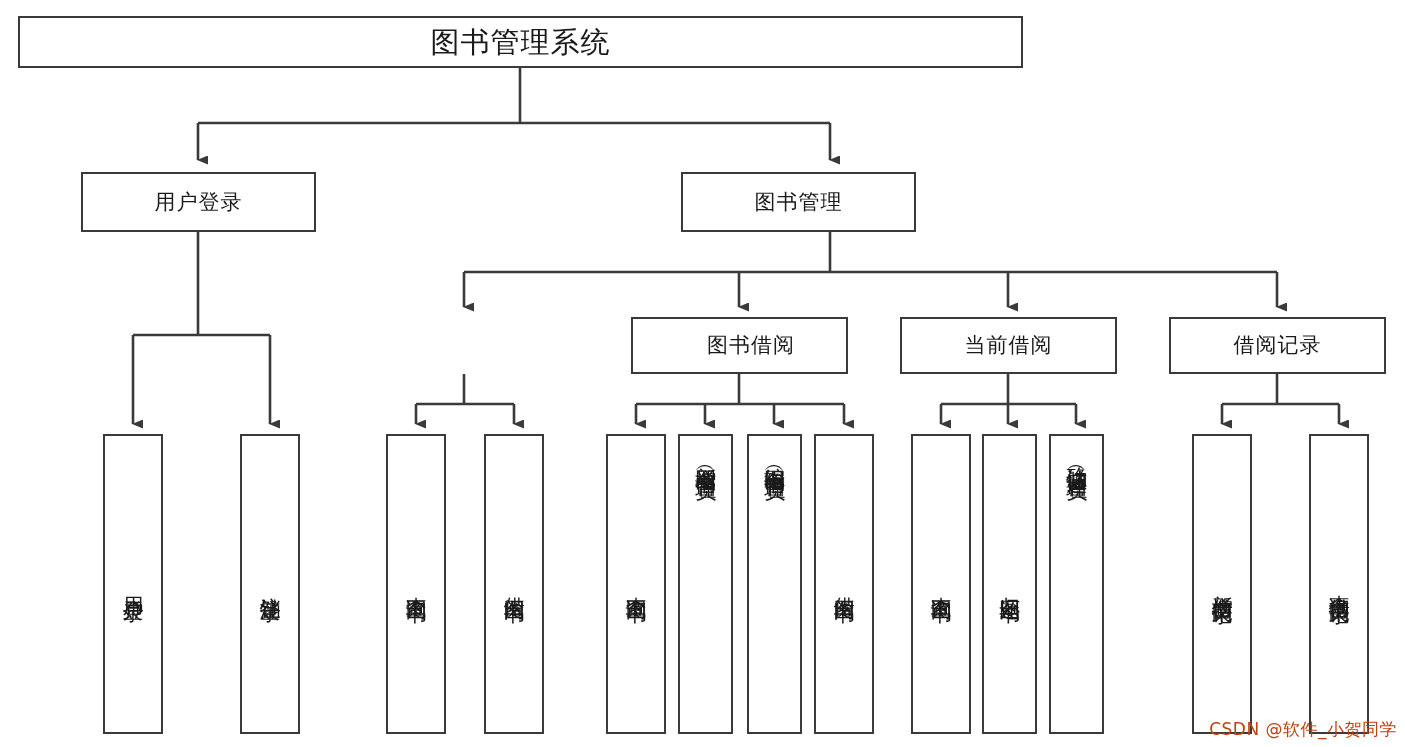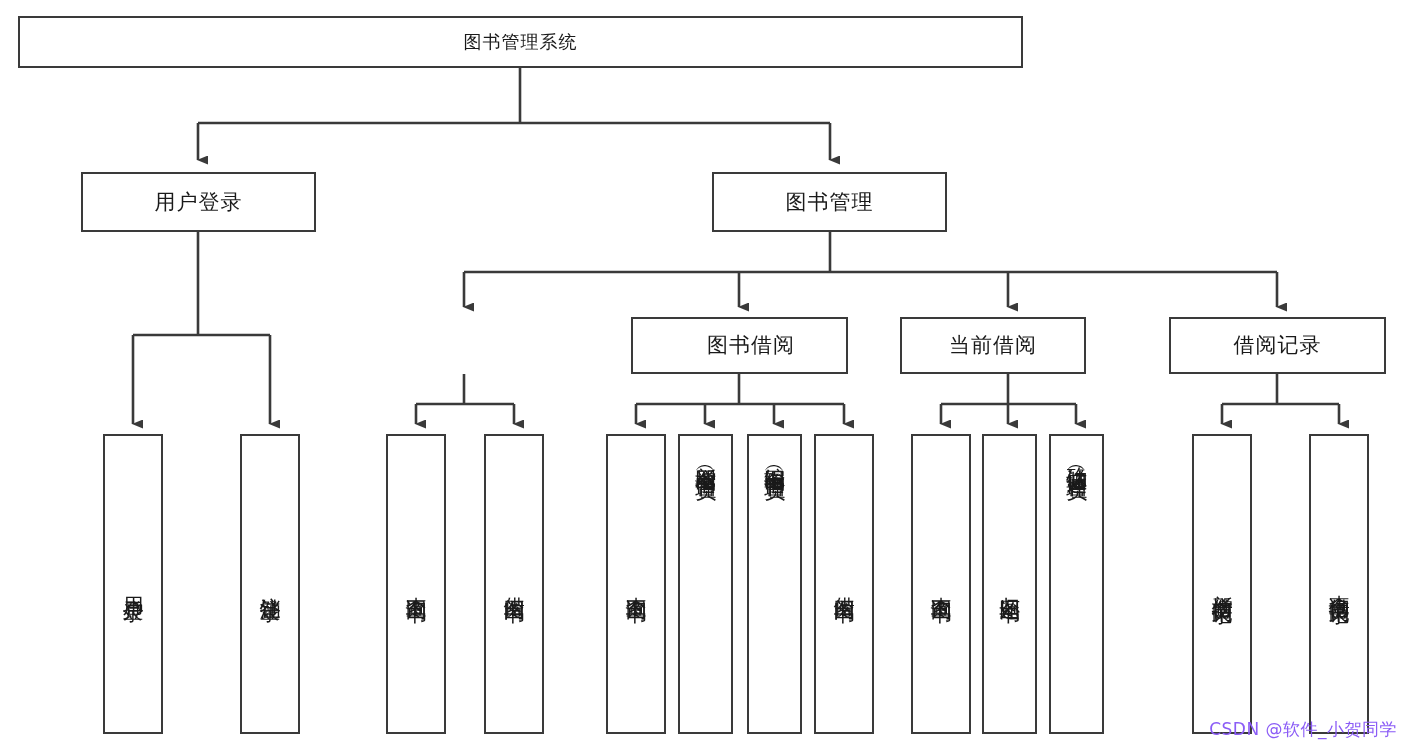--- a/index.html
+++ b/index.html
@@ -39,21 +39,21 @@
   .node .node-label {
     display: block;
     text-align: center;
     line-height: 1.18;
   }
   .node.horiz .node-label {
     font-size: 21px;
     letter-spacing: 1px;
   }
   .node.root .node-label {
-    font-size: 18px;
+    font-size: 29px;
     letter-spacing: 1px;
   }
   .node.vert {
     align-items: flex-start;
     justify-content: center;
     padding-top: 14px;
   }
   .node.vert .node-label {
     writing-mode: vertical-rl;
     text-orientation: upright;
@@ -67,21 +67,21 @@
   }
   .node.vert.centered {
     align-items: center;
     padding-top: 0;
   }
   #watermark {
     position: absolute;
     right: 8px;
     bottom: 6px;
     font-size: 17px;
-    color: #8b5cf6;
+    color: #c2410c;
     letter-spacing: 0.5px;
     white-space: nowrap;
     font-family: "DejaVu Sans", "Liberation Sans", sans-serif;
   }
 </style>
 </head>
 <body>
 
 <div id="diagram-root">
 
@@ -136,30 +136,30 @@
   </svg>
 
   <div class="node root horiz" style="left:18px; top:16px; width:1005px; height:52px;">
     <span class="node-label">图书管理系统</span>
   </div>
 
   <div class="node horiz" style="left:81px; top:172px; width:235px; height:60px;">
     <span class="node-label">用户登录</span>
   </div>
 
-  <div class="node horiz" style="left:712px; top:172px; width:235px; height:60px;">
+  <div class="node horiz" style="left:681px; top:172px; width:235px; height:60px;">
     <span class="node-label">图书管理</span>
   </div>
 
 
   <div class="node horiz" style="left:631px; top:317px; width:217px; height:57px;padding-left:23px;">
     <span class="node-label">图书借阅</span>
   </div>
 
-  <div class="node horiz" style="left:900px; top:317px; width:186px; height:57px;">
+  <div class="node horiz" style="left:900px; top:317px; width:217px; height:57px;">
     <span class="node-label">当前借阅</span>
   </div>
 
   <div class="node horiz" style="left:1169px; top:317px; width:217px; height:57px;align-items:center;">
     <span class="node-label">借阅记录</span>
   </div>
 
   <div class="node vert centered" style="left:103px; top:434px; width:60px; height:300px;">
     <span class="node-label">用户登录</span>
   </div>

